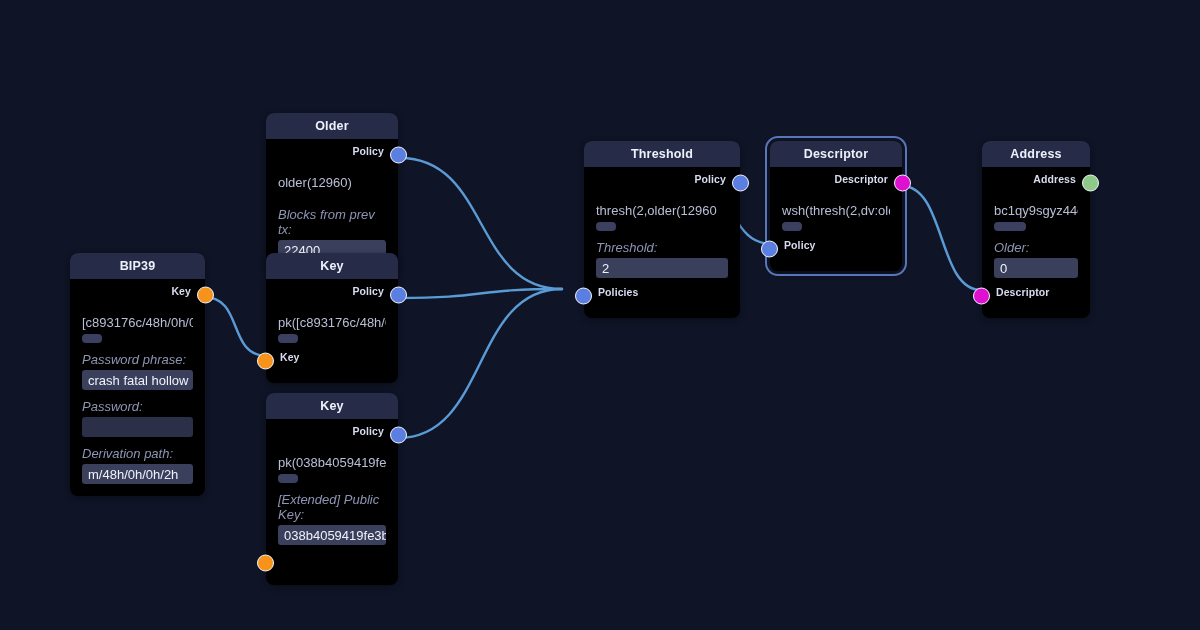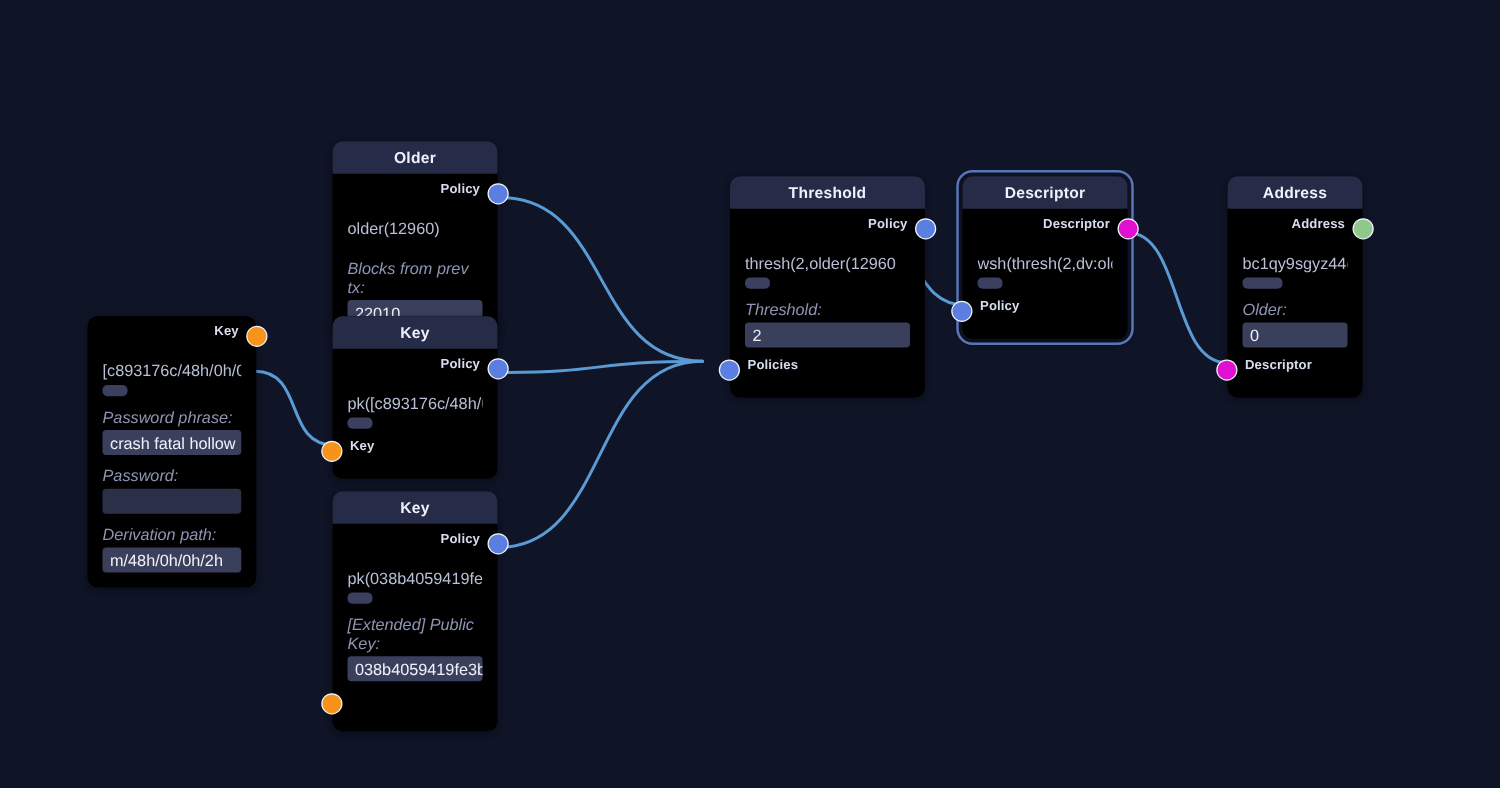--- a/index.html
+++ b/index.html
@@ -117,20 +117,23 @@
   <svg id="edges" viewBox="0 0 1200 630" width="1200" height="630">
       <path d="M 204 297 C 244 297, 227 356, 267 356" fill="none" stroke="#5b9bd5" stroke-width="2.4" stroke-linecap="round"></path>
       <path d="M 400 158 C 489.1 158, 472.9 289, 562 289" fill="none" stroke="#5b9bd5" stroke-width="2.4" stroke-linecap="round"></path>
       <path d="M 398 298 C 488.2 298, 471.8 289, 562 289" fill="none" stroke="#5b9bd5" stroke-width="2.4" stroke-linecap="round"></path>
       <path d="M 398 438 C 488.2 438, 471.8 289, 562 289" fill="none" stroke="#5b9bd5" stroke-width="2.4" stroke-linecap="round"></path>
       <path d="M 694 186 C 736.9 186, 729.1 244, 772 244" fill="none" stroke="#5b9bd5" stroke-width="2.4" stroke-linecap="round"></path>
       <path d="M 902 186 C 945.45 186, 937.55 290, 981 290" fill="none" stroke="#5b9bd5" stroke-width="2.4" stroke-linecap="round"></path>
     </svg>
   <div id="nodes-layer">
       <div class="node" style="left: 70px; top: 253px; width: 135px;">
+        <div class="node-header">
+          <div class="node-title">BIP39</div>
+        </div>
         <div class="node-body">
           <div class="port-row out">
             <span class="port-label">Key</span>
             <span class="port-dot" style="background: rgb(247, 147, 26);"></span>
           </div>
           <div class="expr">[c893176c/48h/0h/0h</div>
           <div class="copy-pill"></div>
           <div class="field-label">Password phrase:</div>
           <div class="field-input">crash fatal hollow</div>
           <div class="field-label">Password:</div>
@@ -144,21 +147,21 @@
           <div class="node-title">Older</div>
         </div>
         <div class="node-body">
           <div class="port-row out">
             <span class="port-label">Policy</span>
             <span class="port-dot" style="background: rgb(91, 127, 224);"></span>
           </div>
           <div class="expr">older(12960)</div>
           <div class="spacer-8"></div>
           <div class="field-label">Blocks from prev tx:</div>
-          <div class="field-input">22010</div>
+          <div class="field-input">22400</div>
         </div>
       </div>
       <div class="node" style="left: 266px; top: 253px; width: 132px;">
         <div class="node-header">
           <div class="node-title">Key</div>
         </div>
         <div class="node-body">
           <div class="port-row out">
             <span class="port-label">Policy</span>
             <span class="port-dot" style="background: rgb(91, 127, 224);"></span>

